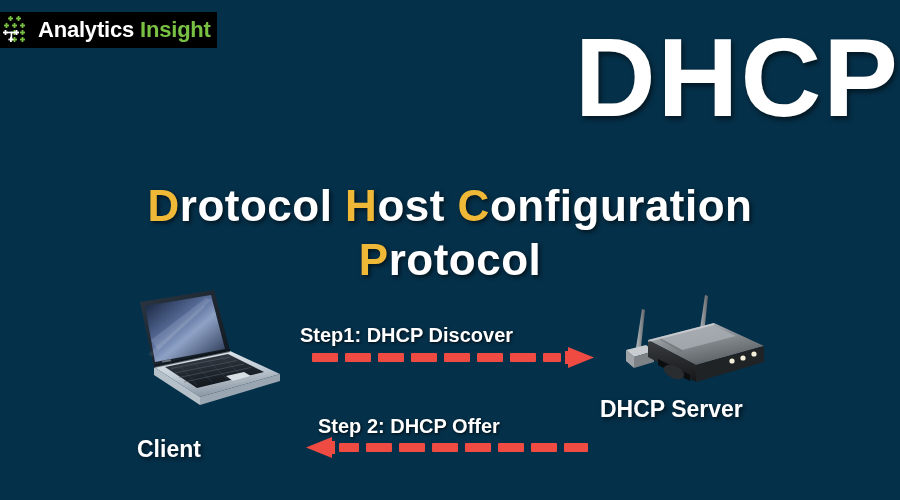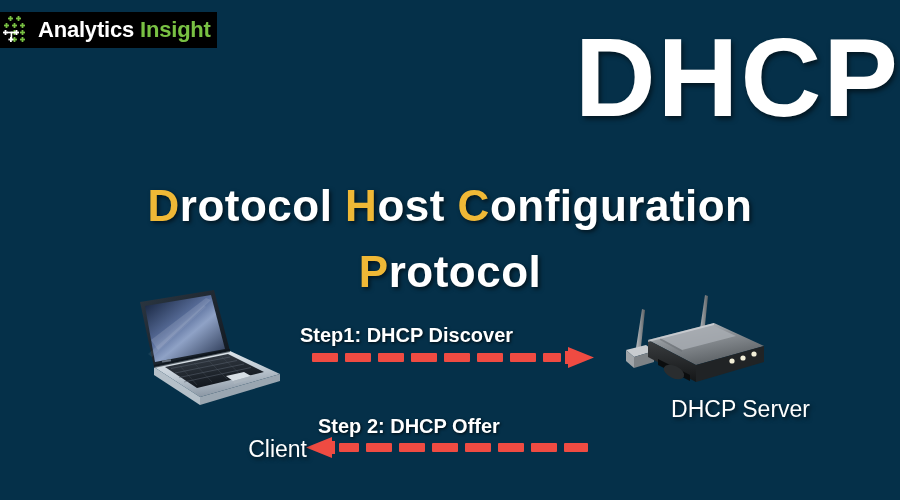--- a/index.html
+++ b/index.html
@@ -67,30 +67,30 @@
     right: 0;
     text-align: center;
     font-size: 44px;
     line-height: 1;
     font-weight: bold;
     color: #ffffff;
     letter-spacing: 0.5px;
     text-shadow: 2px 2px 4px rgba(0,0,0,0.6);
   }
   .subtitle-line1 { top: 184px; }
-  .subtitle-line2 { top: 250px; }
+  .subtitle-line2 { top: 238px; }
   .hl { color: #efb836; }
 
   
   .device-label {
     position: absolute;
-    text-align: right;
+    text-align: left;
     color: #ffffff;
     font-size: 23px;
-    font-weight: normal;
+    font-weight: bold;
     text-shadow: 2px 2px 4px rgba(0,0,0,0.6);
     white-space: nowrap;
   }
   #client-label { left: 137px; width: 170px; top: 436px; }
   #server-label { left: 600px; width: 210px; top: 396px; }
 
   
   .step-label {
     position: absolute;
     text-align: left;

